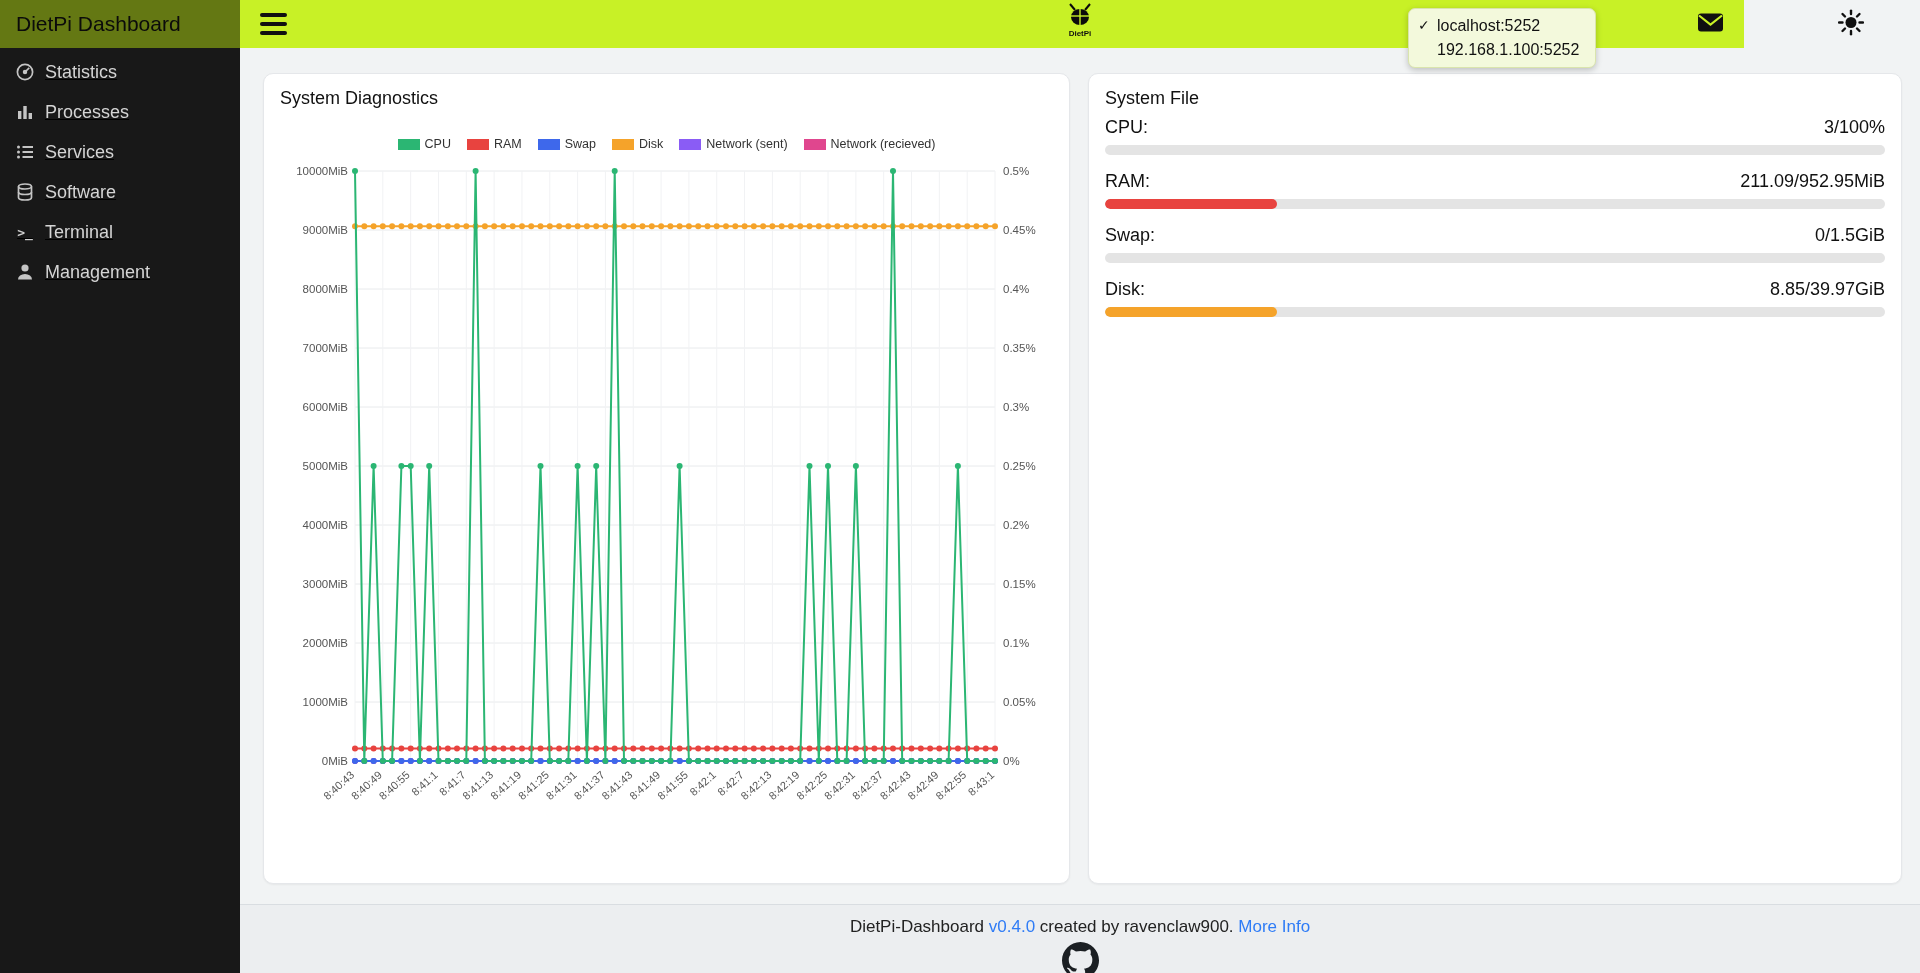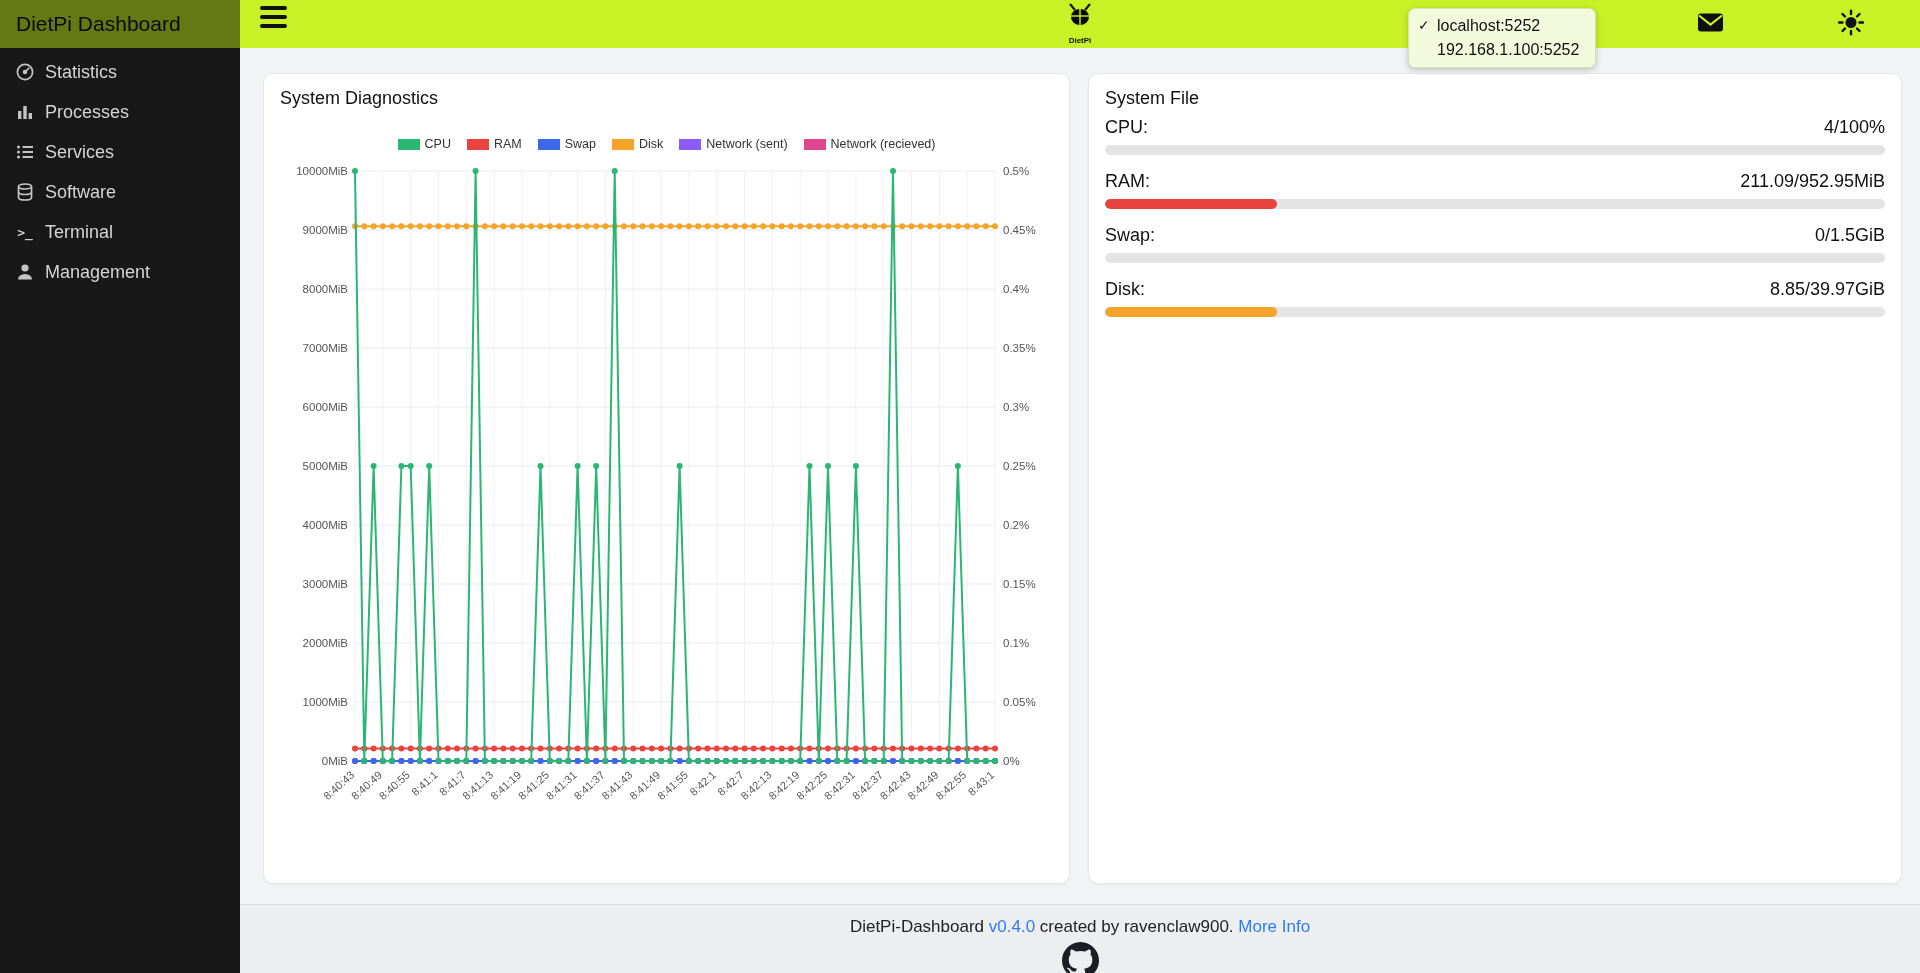--- a/index.html
+++ b/index.html
@@ -1,46 +1,46 @@
 <!DOCTYPE html>
 <html><head>
 <meta charset="utf-8">
 <style>
   * { box-sizing: border-box; margin: 0; padding: 0; }
   html,body { width:1920px; height:973px; overflow:hidden; }
   body { font-family:"Liberation Sans", sans-serif; background:#f1f3f4; position:relative; }
 
   
-  .topbar { position:absolute; top:0; left:0; width:1920px; height:48px;
-            background:#c8f126; display:flex; align-items:flex-start; z-index:10; }
+  .topbar { position:absolute; top:0; left:0; width:1744px; height:48px;
+            background:#c8f126; display:flex; align-items:center; z-index:10; }
   .brand { width:240px; height:48px; background:#647813; color:#0b0b0b;
            display:flex; align-items:center; padding-left:16px;
            font-size:21px; font-weight:500; flex:none; }
   .menu-toggle { margin-left:14px; background:none; border:none; cursor:pointer;
                  display:flex; flex-direction:column; gap:5px; padding:6px; }
   .menu-toggle .bar { width:27px; height:4px; background:#101010; border-radius:2px; display:block; }
   .logo { position:absolute; left:1080px; top:3px; transform:translateX(-50%);
           display:flex; flex-direction:column; align-items:center; line-height:1; }
-  .logo-caption { font-size:8px; font-weight:bold; color:#101010; margin-top:11px; }
+  .logo-caption { font-size:8px; font-weight:bold; color:#101010; margin-top:4px; }
   .topbar-icon-btn { position:absolute; top:50%; transform:translateY(-50%);
                      background:none; border:none; cursor:pointer; padding:2px; }
   .mail-btn { left:1695px; }
   .sun-btn { left:1836px; }
 
   
   .host-dropdown { position:absolute; left:1408px; top:8px; width:188px; z-index:30;
                    background:#f3f9dc; border:1px solid #d9e4ad; border-radius:7px;
                    box-shadow:0 2px 6px rgba(0,0,0,.22); padding:5px 0; }
   .host-option { position:relative; padding:3px 10px 3px 28px; font-size:16px; color:#111;
                  cursor:pointer; white-space:nowrap; }
   .host-option .check { position:absolute; left:9px; top:3px; font-size:14px; }
 
   
   .sidebar { position:absolute; top:48px; left:0; width:240px; bottom:0;
-             background:#181818; padding-top:4px; }
+             background:#181818; padding-top:4px;text-decoration:underline; }
   .side-item { display:flex; align-items:center; height:40px; padding-left:12px;
                color:#d4d4d4; font-size:18px; cursor:pointer; }
   .side-icon { width:26px; display:flex; justify-content:center; margin-right:7px;
                color:#bdbdbd; flex:none; }
   .term-glyph { font-family:"DejaVu Sans Mono", monospace; font-size:13px; font-weight:bold; color:#cfcfcf; }
 
   
   .main { position:absolute; top:48px; left:240px; right:0; bottom:0; background:#f1f3f4; }
   .cards { display:flex; gap:18px; padding:25px 18px 0 23px; }
   .card { background:#ffffff; border:1px solid #e5e7ea; border-radius:10px;
@@ -747,21 +747,21 @@
             <circle cx="715.0" cy="602.0" r="3" fill="#2bb673"></circle>
           </g>
         </svg>
     </section>
 
     <section class="card card-stats">
       <h2 class="card-title">System File</h2>
 
       <div class="stat-label-row">
         <span>CPU:</span>
-        <span>4/100%</span>
+        <span>3/100%</span>
       </div>
       <div class="bar">
           <div class="bar-fill" style="width: 0%; background: rgb(232, 67, 63);"></div>
         </div>
 
       <div class="stat-label-row">
         <span>RAM:</span>
         <span>211.09/952.95MiB</span>
       </div>
       <div class="bar">

